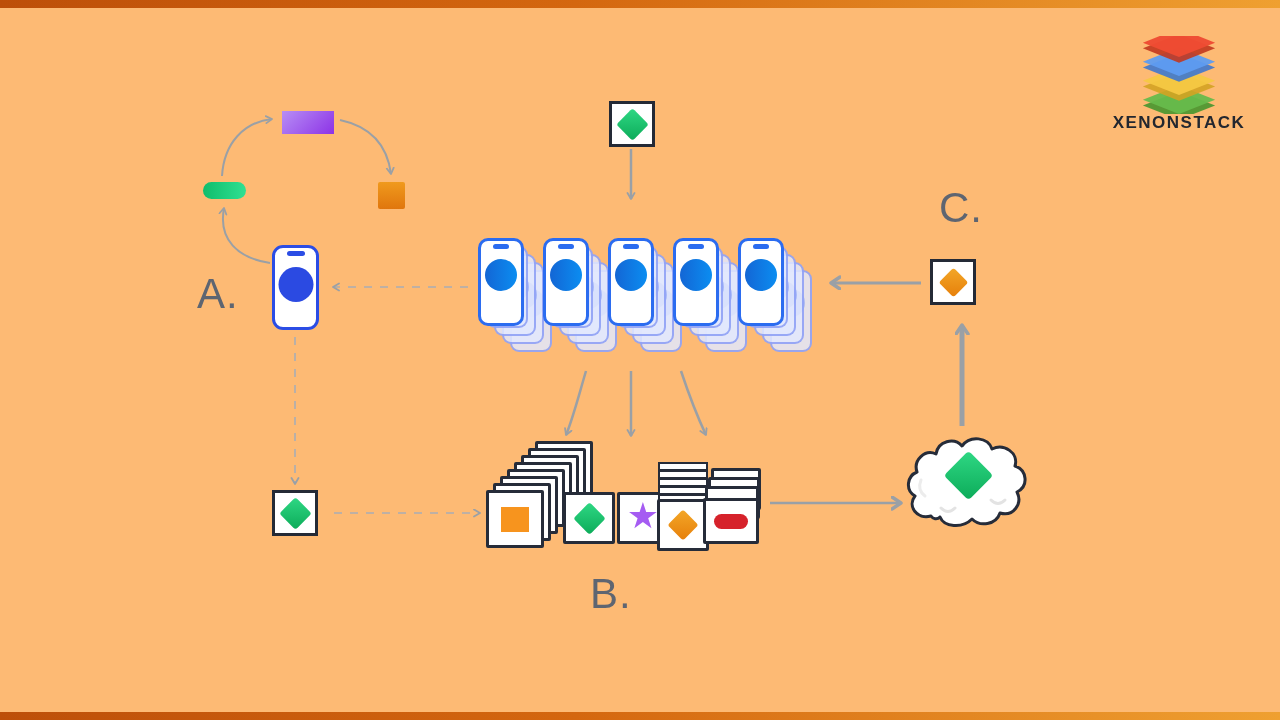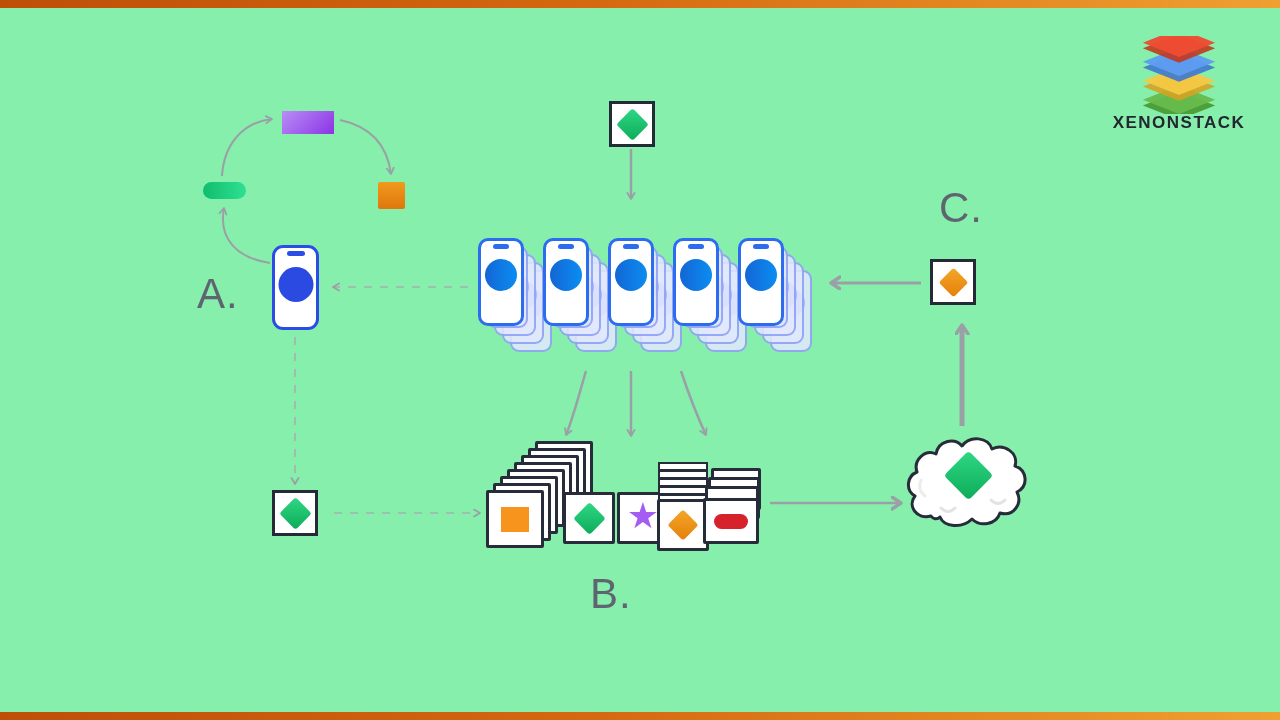--- a/index.html
+++ b/index.html
@@ -1,16 +1,16 @@
 <!DOCTYPE html>
 <html><head>
 <meta charset="utf-8">
 <style>
   html,body{margin:0;padding:0;background:#ffffff;}
-  #canvas{position:relative;width:1280px;height:720px;background:#86efac;overflow:hidden;
+  #canvas{position:relative;width:1280px;height:720px;background:#fdba74;overflow:hidden;
           font-family:"Liberation Sans",sans-serif;}
   .abs{position:absolute;}
 
   
   .accent-bar{left:0;width:1280px;height:8px;
     background:linear-gradient(90deg,#bd4f09 0%,#d4670f 45%,#efa031 100%);}
 
   
   .big-label{font-size:42px;color:#5e6571;font-weight:400;letter-spacing:1px;}
 

